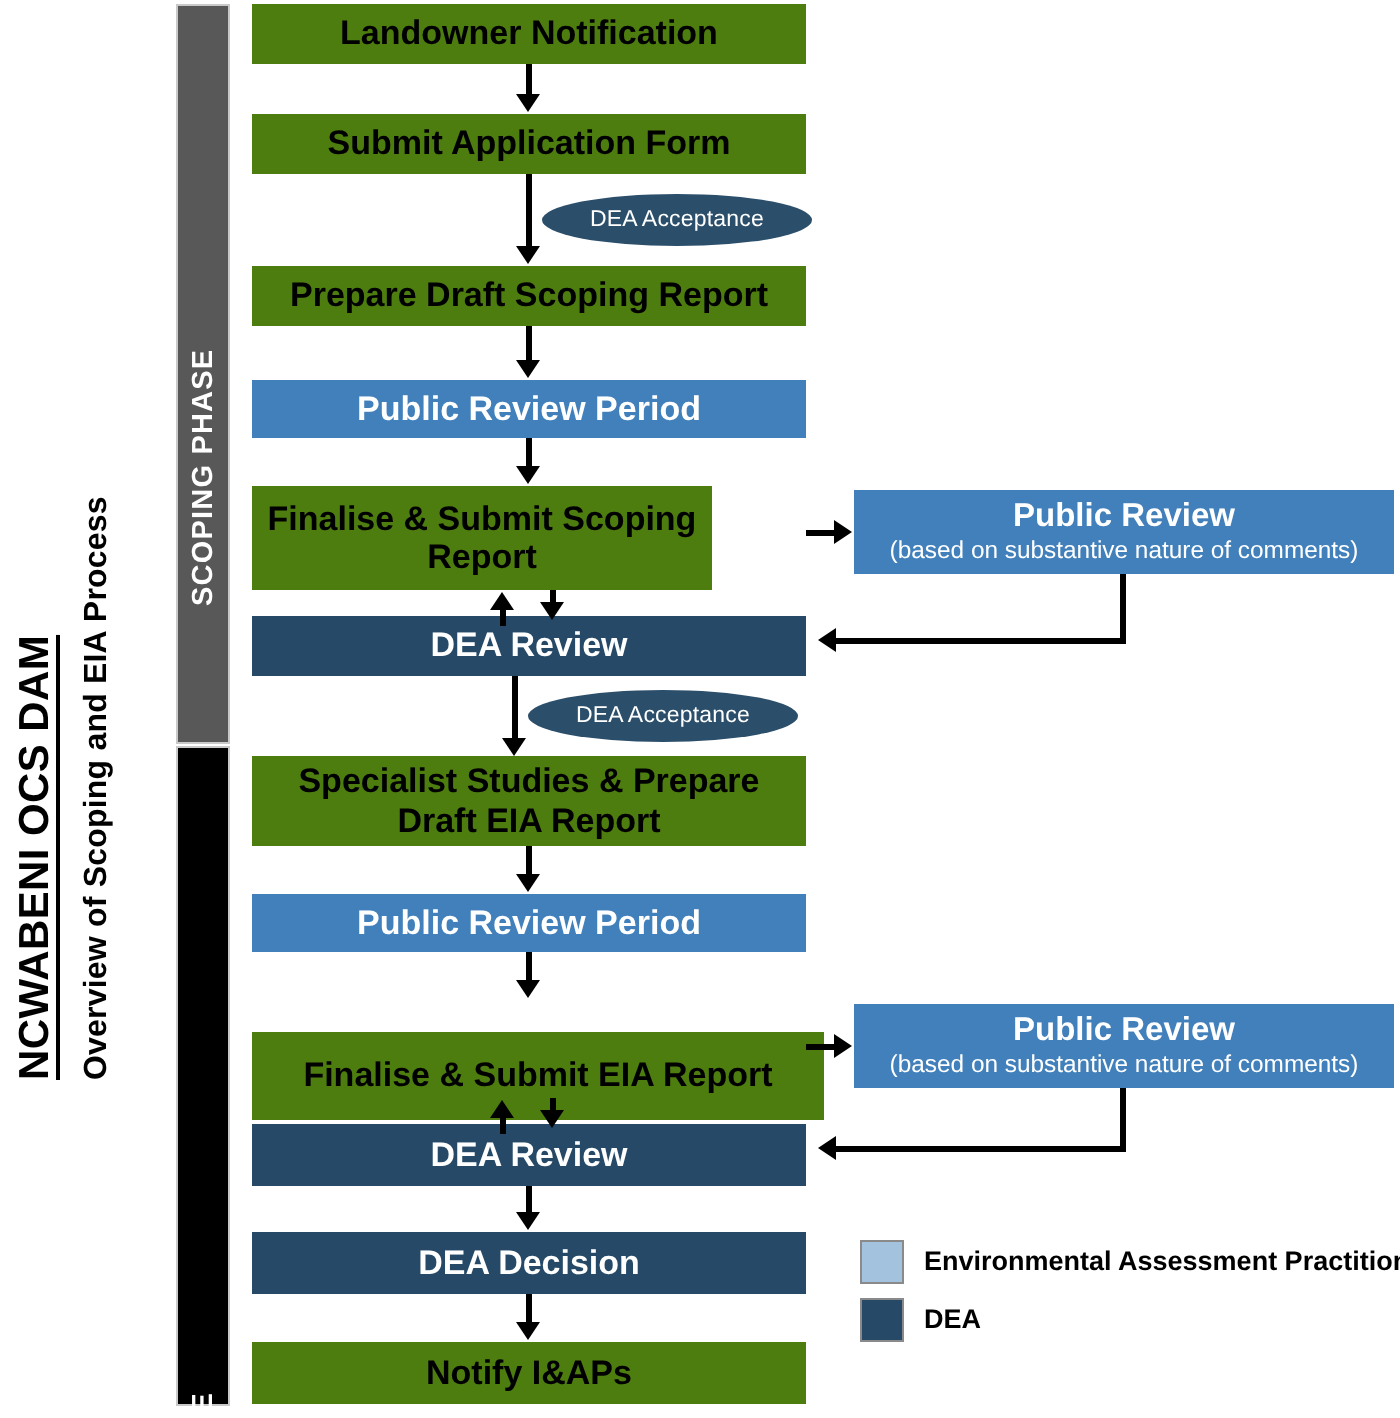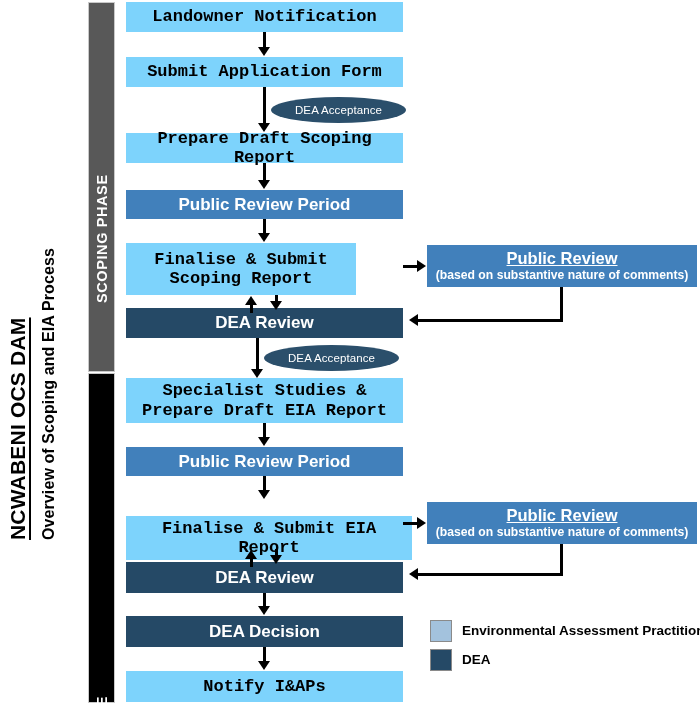--- a/index.html
+++ b/index.html
@@ -87,45 +87,43 @@
     box-sizing: border-box;
     display: flex;
     align-items: center;
     justify-content: center;
     text-align: center;
     line-height: 1.12;
     font-weight: bold;
     border: 1px solid rgba(255,255,255,0.0);
   }
   .node.eap {
-    background: #7dd3fc;
+    background: #4d7c0f;
     color: #000000;
-    font-family: Liberation Mono, monospace;
   }
   .node.iap {
     background: #4180bb;
     color: #ffffff;
   }
   .node.dea {
     background: #254966;
     color: #ffffff;
   }
   .node-label {
     display: block;
     padding: 0 6px;
     font-size: 17px;
   }
   .node.side .node-label {
     font-size: 16.5px;
-    text-decoration: underline;
   }
   .node .sub {
     display: block;
     font-size: 12.2px;
-    font-weight: bold;
+    font-weight: normal;
     margin-top: 1px;
     white-space: nowrap;
     text-align: center;
   }
 
   
   .ellipse {
     position: absolute;
     background: #2b4f6b;
     border-radius: 50%;

